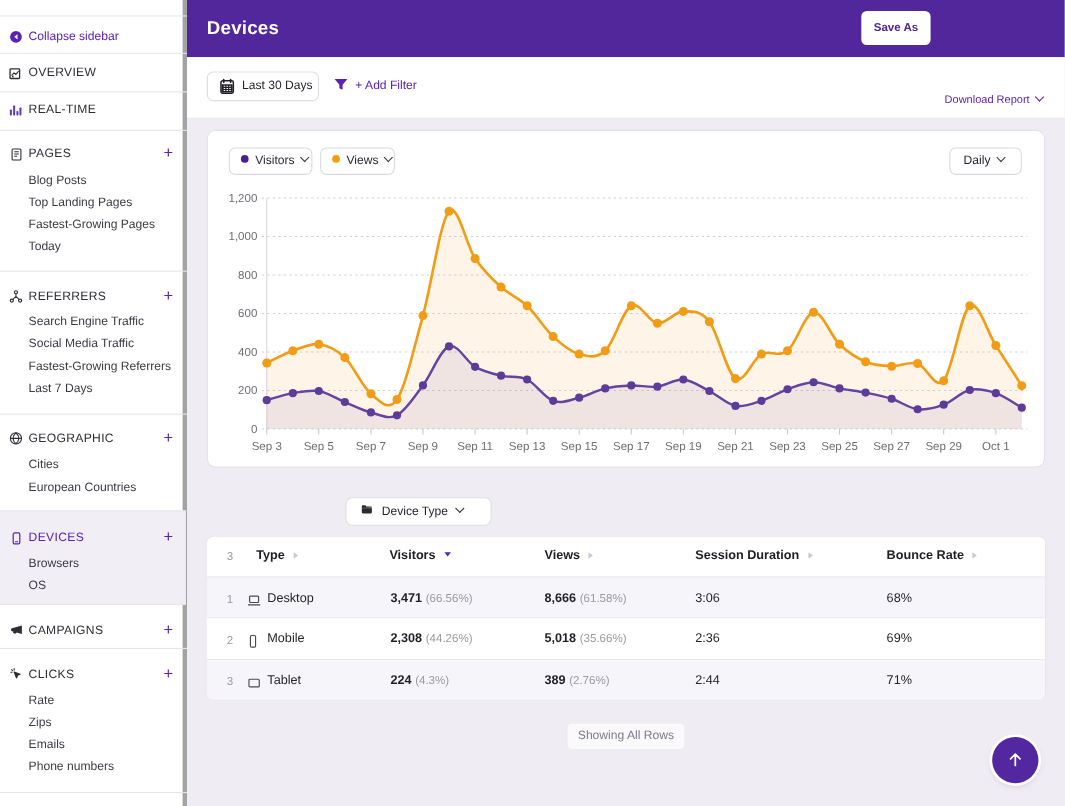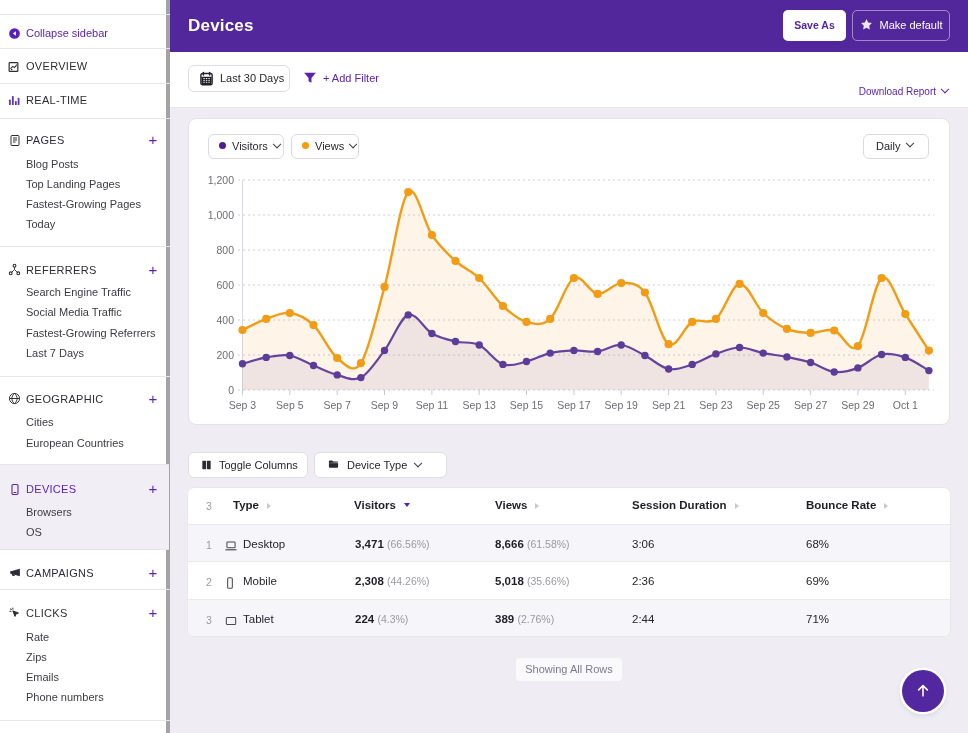--- a/index.html
+++ b/index.html
@@ -45,23 +45,20 @@
 .tri{display:inline-block;width:0;height:0;border-left:4.5px solid #c9c7d0;border-top:3.5px solid transparent;border-bottom:3.5px solid transparent;margin-left:8px}
 .trid{display:inline-block;width:0;height:0;border-top:4.5px solid #5b21b6;border-left:3.5px solid transparent;border-right:3.5px solid transparent;margin-left:8px;vertical-align:2px}
 #sar{position:absolute;left:516px;top:658px;width:106px;height:23px;background:#faf9fb;border-radius:4px;font-size:11px;color:#7c7990;text-align:center;line-height:23px;box-shadow:0 0 0 1px #efedf2}
 #upbtn{position:absolute;left:902px;top:670px;width:42px;height:42px;border-radius:50%;background:#5227a0;box-shadow:0 0 0 2.5px #fff,0 2px 6px rgba(80,60,140,.25)}
 </style></head>
 <body>
 <div id="app">
 <div id="hdr">
       <h1>Devices</h1>
 <div class="hbtn" id="saveas">Save As</div>
-<div class="hbtn" id="makedef" style="font-size:11px"><svg style="vertical-align:-2px;margin-right:7px" width="13" height="13" viewBox="0 0 24 24" fill="#e8e6ef">
-          <path d="M12 2l3.1 6.3 6.9 1-5 4.9 1.2 6.8L12 17.8 5.8 21l1.2-6.8-5-4.9 6.9-1z"></path>
-        </svg>Make default</div>
     </div>
 <div id="fbar">
 <div id="last30">
         <svg style="position:absolute;left:10px;top:5px" width="15" height="15" viewBox="0 0 24 24">
           <rect x="3" y="4" width="18" height="18" rx="2.5" fill="none" stroke="#222129" stroke-width="2.2"></rect>
           <rect x="4" y="9" width="16" height="12" rx="1" fill="#222129"></rect>
           <path d="M7 2.2v4M17 2.2v4" stroke="#222129" stroke-width="2.4" stroke-linecap="round"></path>
           <path d="M7 12h2.2M11 12h2.2M15 12h2.2M7 15h2.2M11 15h2.2M15 15h2.2M7 18h2.2M11 18h2.2M15 18h2.2" stroke="#fff" stroke-width="1.5"></path>
         </svg>
         <span>Last 30 Days</span>
@@ -181,24 +178,20 @@
           <text x="384.9" y="290" class="xl">Sep 17</text>
           <text x="432.2" y="290" class="xl">Sep 19</text>
           <text x="479.6" y="290" class="xl">Sep 21</text>
           <text x="526.9" y="290" class="xl">Sep 23</text>
           <text x="574.2" y="290" class="xl">Sep 25</text>
           <text x="621.6" y="290" class="xl">Sep 27</text>
           <text x="668.9" y="290" class="xl">Sep 29</text>
           <text x="716.3" y="290" class="xl">Oct 1</text>
 </svg></div>
 </div>
-<div class="tbtn" style="left:188px;width:120px"><svg style="vertical-align:-1px;margin:0 7px 0 12px" width="11" height="10" viewBox="0 0 24 24" fill="#2b2a33">
-        <rect x="2" y="2" width="9" height="20" rx="1.5"></rect>
-        <rect x="13" y="2" width="9" height="20" rx="1.5"></rect>
-      </svg>Toggle Columns</div>
 <div class="tbtn" style="left:314px;width:133px"><svg style="vertical-align:-1px;margin:0 7px 0 12px" width="13" height="11" viewBox="0 0 24 24" fill="#2b2a33">
         <path d="M2 5a2 2 0 012-2h5l2.2 2.5H20a2 2 0 012 2V17a2 2 0 01-2 2H4a2 2 0 01-2-2V5z"></path>
         <path d="M2 8.5l20-1.8V9H2z" fill="#fff" opacity=".5"></path>
       </svg>Device Type<span class="chev" style="margin-left:8px"></span></div>
 <div id="tcard">
       <div class="trow" style="top:0;height:36px">
 <div class="num" style="top:12px">3</div>
 <div class="hcell" style="left:45px;top:11px">Type<span class="tri"></span></div>
 <div class="hcell" style="left:166px;top:11px">Visitors<span class="trid"></span></div>
 <div class="hcell" style="left:307px;top:11px">Views<span class="tri"></span></div>

